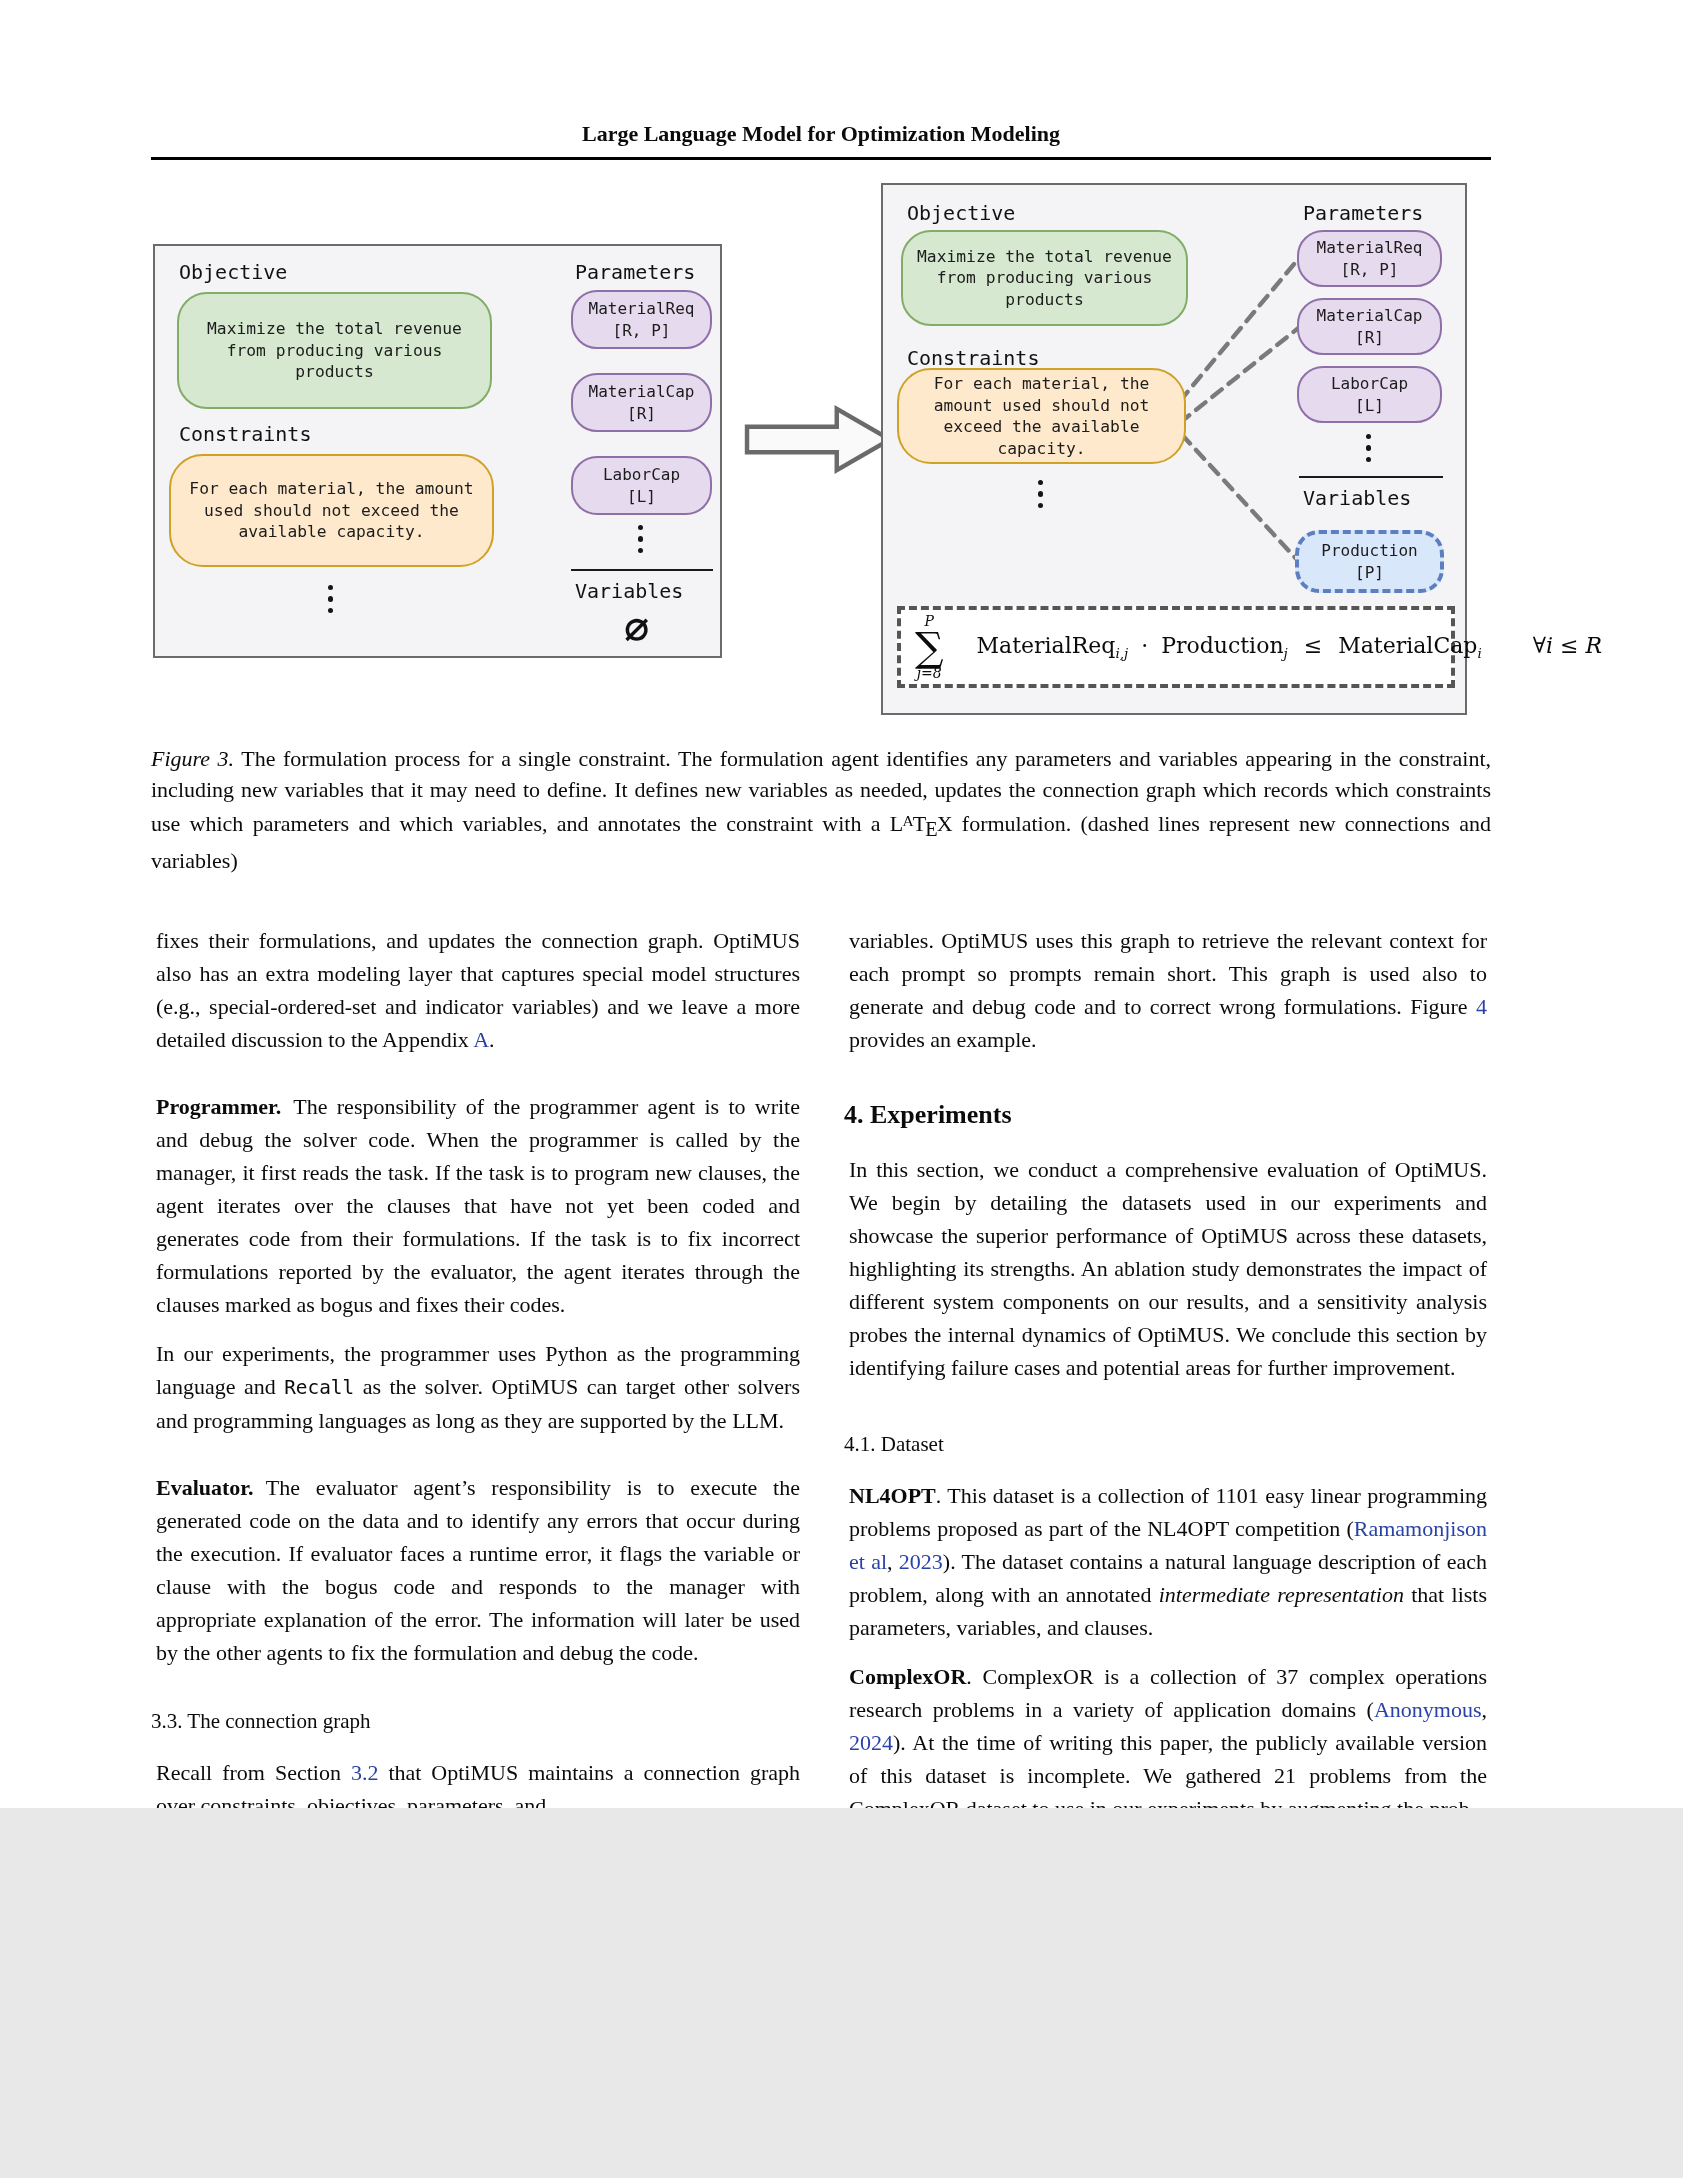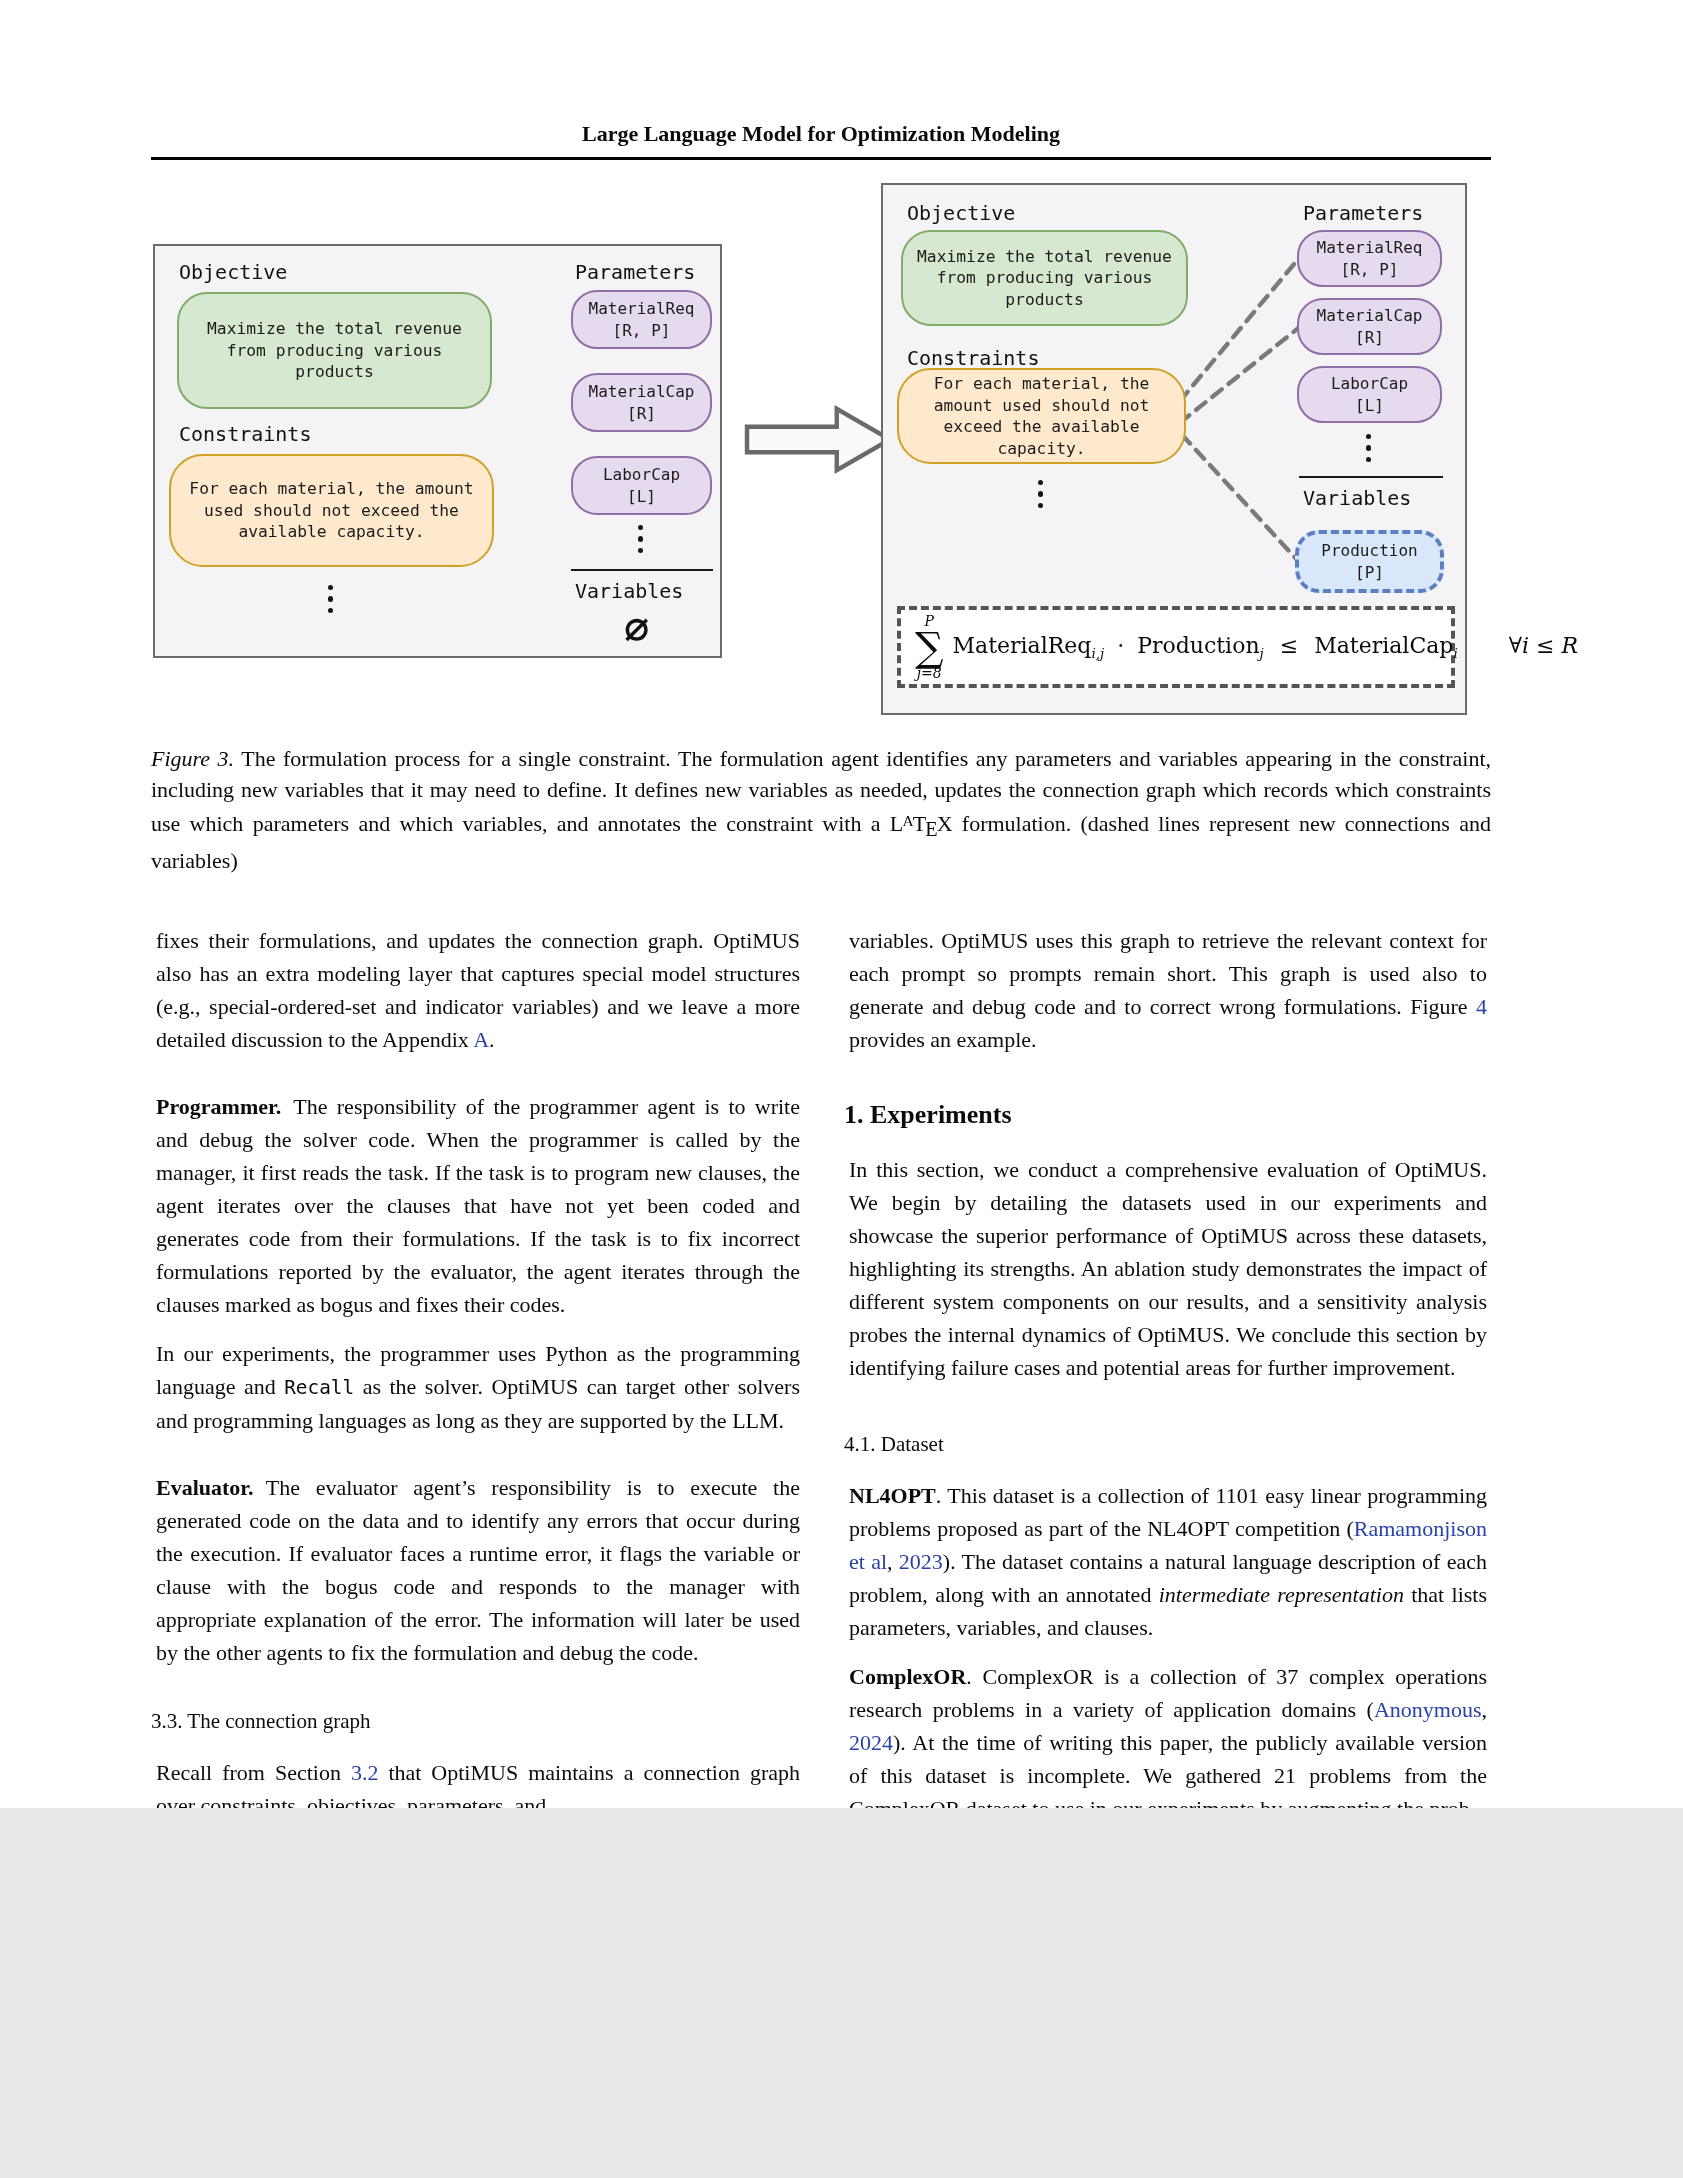--- a/index.html
+++ b/index.html
@@ -37,21 +37,21 @@
 
   
   .formula-box {
     position:absolute; left:14px; top:421px; width:558px; height:82px; box-sizing:border-box;
     background:#ffffff; border:4px dashed #555; display:flex; align-items:center; padding:0 14px;
     font-family:"DejaVu Serif", serif;
   }
   .sum { display:inline-flex; flex-direction:column; align-items:center; margin-right:9px; line-height:1; }
   .sum-top, .sum-bot { font-size:14px; font-style:italic; }
   .sum-sym { font-size:40px; line-height:0.95; }
-  .math { font-size:22px; white-space:nowrap; }
+  .math { font-size:22px; white-space:nowrap;margin-left:24px; }
   .math sub { font-size:13.4px; font-style:italic; }
   .math .op { margin:0 6px; }
   .math .rel { margin:0 9px; }
   .forall { margin-left:44px; font-style:italic; }
 
   
   .caption {
     position:absolute; left:151px; top:743px; width:1340px;
     font-size:22px; line-height:31px; text-align:justify;
   }
@@ -188,21 +188,21 @@
     <p><span class="rt-normal">fixes their formulations, and updates the connection graph. OptiMUS also has an extra modeling layer that captures special model structures (e.g., special-ordered-set and indicator variables) and we leave a more detailed discussion to the Appendix </span><a class="rt-link">A</a><span class="rt-normal">.</span></p>
     <p class="p-lead"><span class="rt-bold-lead">Programmer.</span><span class="rt-normal">The responsibility of the programmer agent is to write and debug the solver code. When the programmer is called by the manager, it first reads the task. If the task is to program new clauses, the agent iterates over the clauses that have not yet been coded and generates code from their formulations. If the task is to fix incorrect formulations reported by the evaluator, the agent iterates through the clauses marked as bogus and fixes their codes.</span></p>
     <p><span class="rt-normal">In our experiments, the programmer uses Python as the programming language and </span><span class="rt-mono">Recall</span><span class="rt-normal"> as the solver.  OptiMUS can target other solvers and programming languages as long as they are supported by the LLM.</span></p>
     <p class="p-lead"><span class="rt-bold-lead">Evaluator.</span><span class="rt-normal">The evaluator agent’s responsibility is to execute the generated code on the data and to identify any errors that occur during the execution. If evaluator faces a runtime error, it flags the variable or clause with the bogus code and responds to the manager with appropriate explanation of the error. The information will later be used by the other agents to fix the formulation and debug the code.</span></p>
     <div class="h-sub">3.3. The connection graph</div>
     <p><span class="rt-normal">Recall from Section </span><a class="rt-link">3.2</a><span class="rt-normal"> that OptiMUS maintains a connection graph over constraints, objectives, parameters, and</span></p>
   </div>
 
   <div class="col col-right">
     <p><span class="rt-normal">variables.  OptiMUS uses this graph to retrieve the relevant context for each prompt so prompts remain short. This graph is used also to generate and debug code and to correct wrong formulations. Figure </span><a class="rt-link">4</a><span class="rt-normal"> provides an example.</span></p>
-    <div class="h-major">1. Experiments</div>
+    <div class="h-major">4. Experiments</div>
     <p><span class="rt-normal">In this section, we conduct a comprehensive evaluation of OptiMUS. We begin by detailing the datasets used in our experiments and showcase the superior performance of OptiMUS across these datasets, highlighting its strengths. An ablation study demonstrates the impact of different system components on our results, and a sensitivity analysis probes the internal dynamics of OptiMUS. We conclude this section by identifying failure cases and potential areas for further improvement.</span></p>
     <div class="h-sub" style="margin-top:44px;">4.1. Dataset</div>
     <p><span class="rt-bold">NL4OPT</span><span class="rt-normal">. This dataset is a collection of 1101 easy linear programming problems proposed as part of the NL4OPT competition (</span><a class="rt-link">Ramamonjison et al</a><span class="rt-normal">, </span><a class="rt-link">2023</a><span class="rt-normal">). The dataset contains a natural language description of each problem, along with an annotated </span><span class="rt-italic">intermediate representation</span><span class="rt-normal"> that lists parameters, variables, and clauses.</span></p>
     <p><span class="rt-bold">ComplexOR</span><span class="rt-normal">. ComplexOR is a collection of 37 complex operations research problems in a variety of application domains (</span><a class="rt-link">Anonymous</a><span class="rt-normal">, </span><a class="rt-link">2024</a><span class="rt-normal">).  At the time of writing this paper, the publicly available version of this dataset is incomplete. We gathered 21 problems from the ComplexOR dataset to use in our experiments by augmenting the prob-</span></p>
   </div>
 
   <div class="page-number">5</div>
 </div>
 
 

